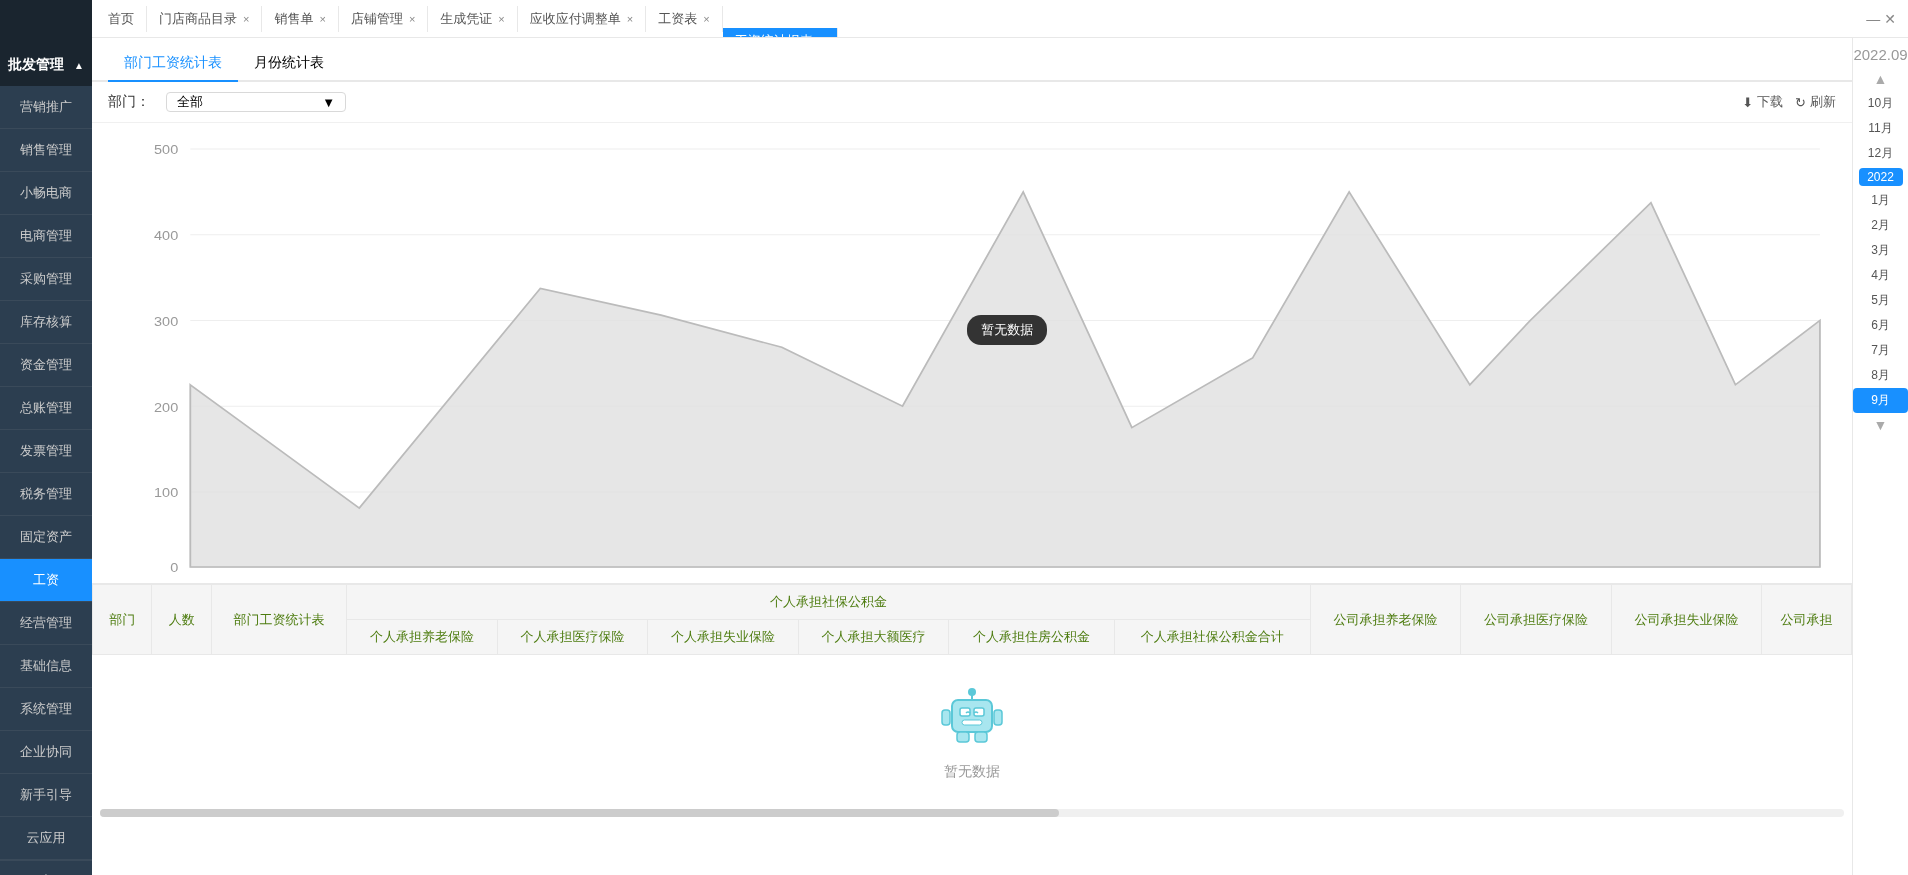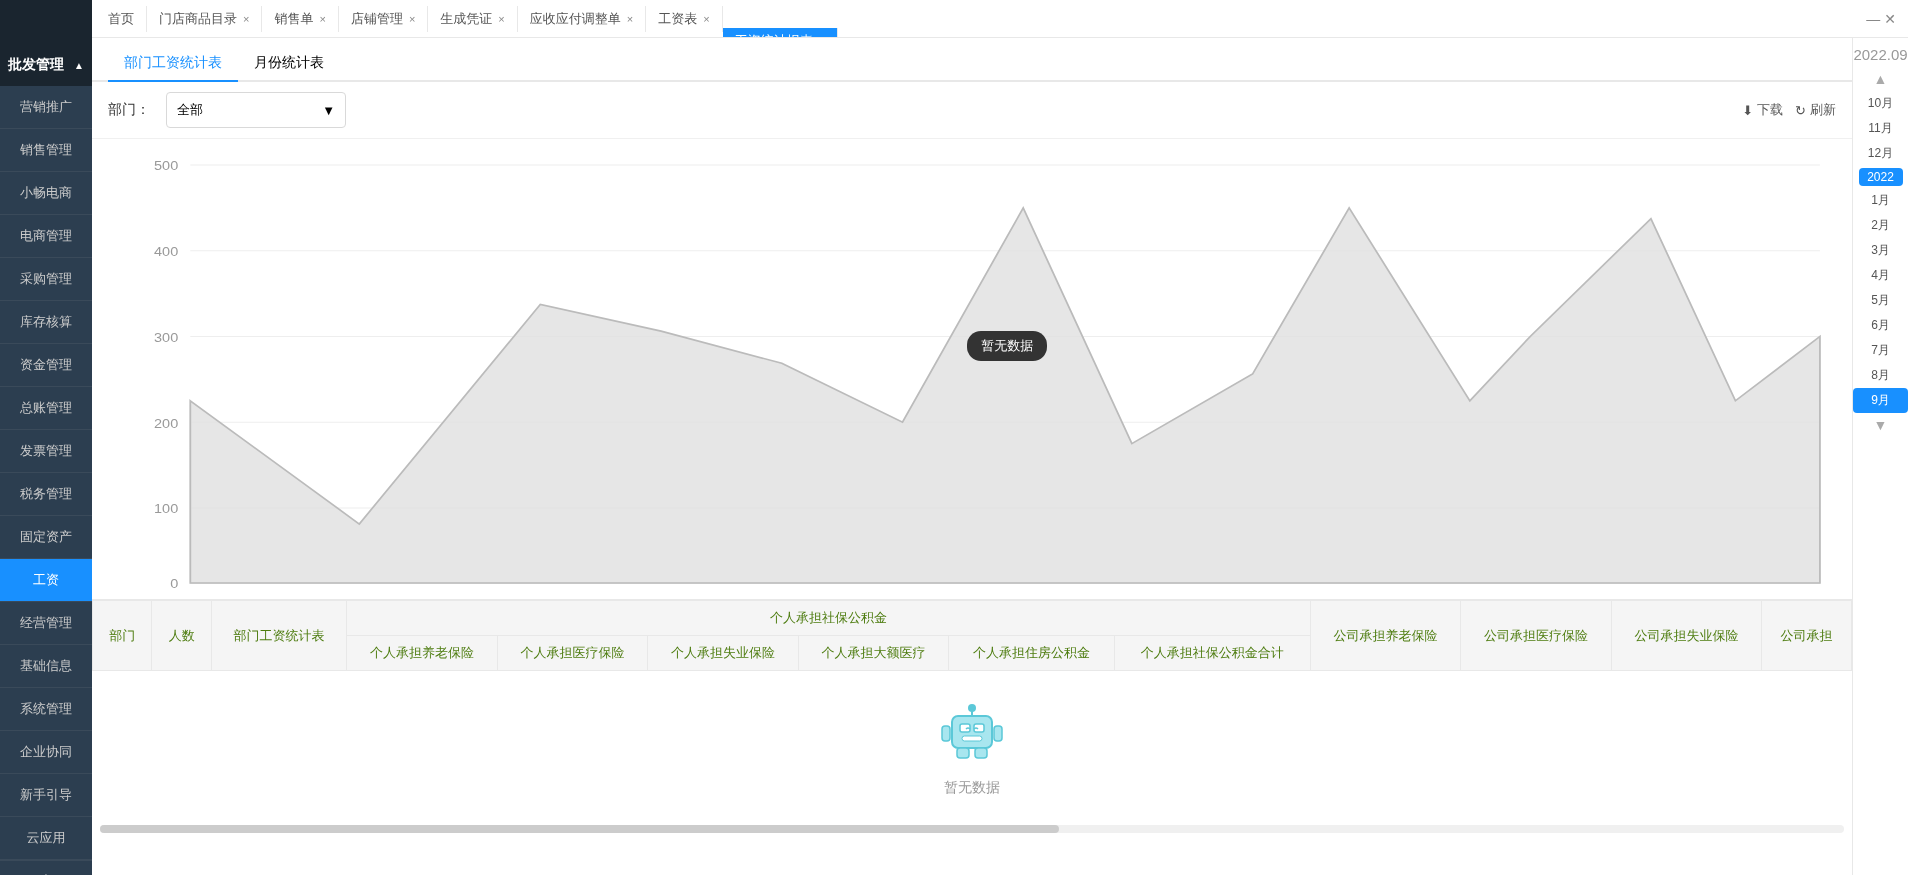--- a/index.html
+++ b/index.html
@@ -146,21 +146,21 @@
       font-size: 13px;
       color: #555;
       cursor: pointer;
     }
     .dept-label { font-size: 14px; color: #333; }
     .dept-select {
       display: flex;
       align-items: center;
       border: 1px solid #d9d9d9;
       border-radius: 4px;
-      padding: 8px 10px;
+      padding: 0 10px;
       font-size: 13px;
       cursor: pointer;
       width: 180px;
       justify-content: space-between;
       background: #fff;
     }
 
     
     #chart-area {
       flex: 1;

